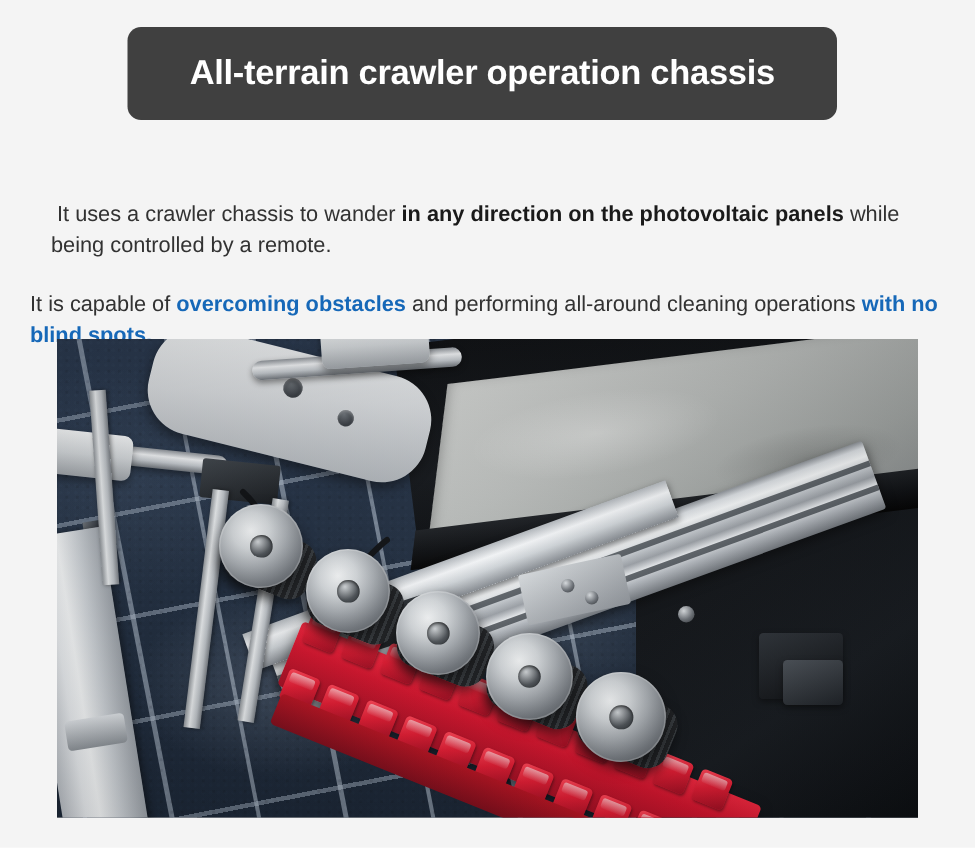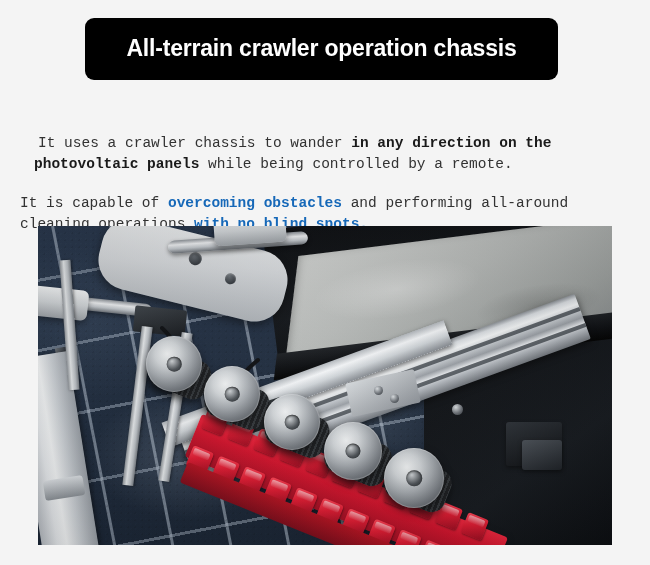--- a/index.html
+++ b/index.html
@@ -15,21 +15,21 @@
     position: relative;
   }
 
   
   #header-banner {
     position: absolute;
     left: 85px;
     top: 18px;
     width: 473px;
     height: 62px;
-    background: #000000;
+    background: #404040;
     border-radius: 9px;
     display: flex;
     align-items: center;
     justify-content: center;
     box-sizing: border-box;
   }
   #header-title {
     color: #ffffff;
     font-size: 23px;
     font-weight: bold;
@@ -38,21 +38,21 @@
     line-height: 1.1;
     white-space: nowrap;
   }
 
   
   .para {
     position: absolute;
     color: #323232;
     font-size: 14.5px;
     line-height: 1.45;
-    font-family: Liberation Mono, monospace;
+    font-family: Liberation Sans, sans-serif;
   }
   #para-1 { left: 34px; top: 118px; width: 600px; text-indent: 4px; }
   #para-2 { left: 20px; top: 178px; width: 608px; }
 
   .b-dark { font-weight: bold; color: #1a1a1a; }
   .b-blue { font-weight: bold; color: #1668b8; }
 
   
   #photo-frame {
     position: absolute;

